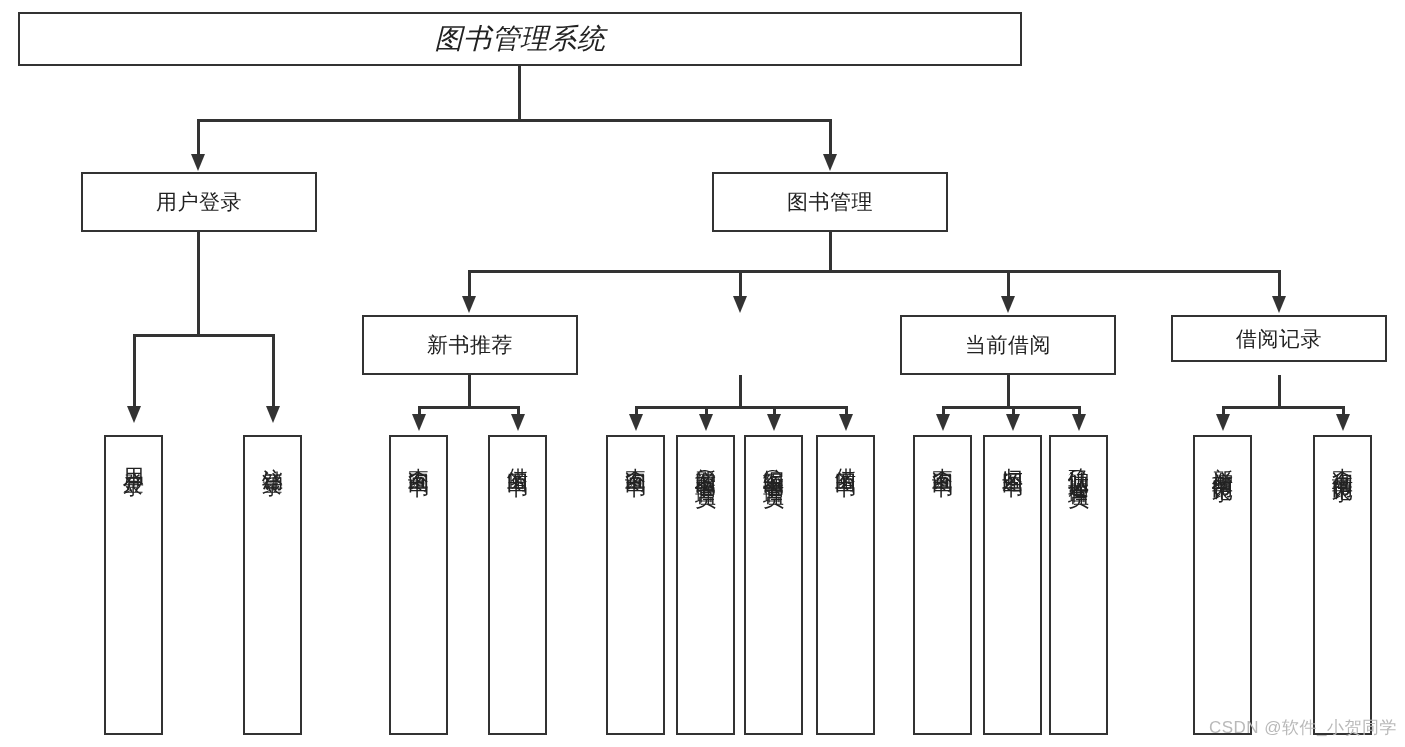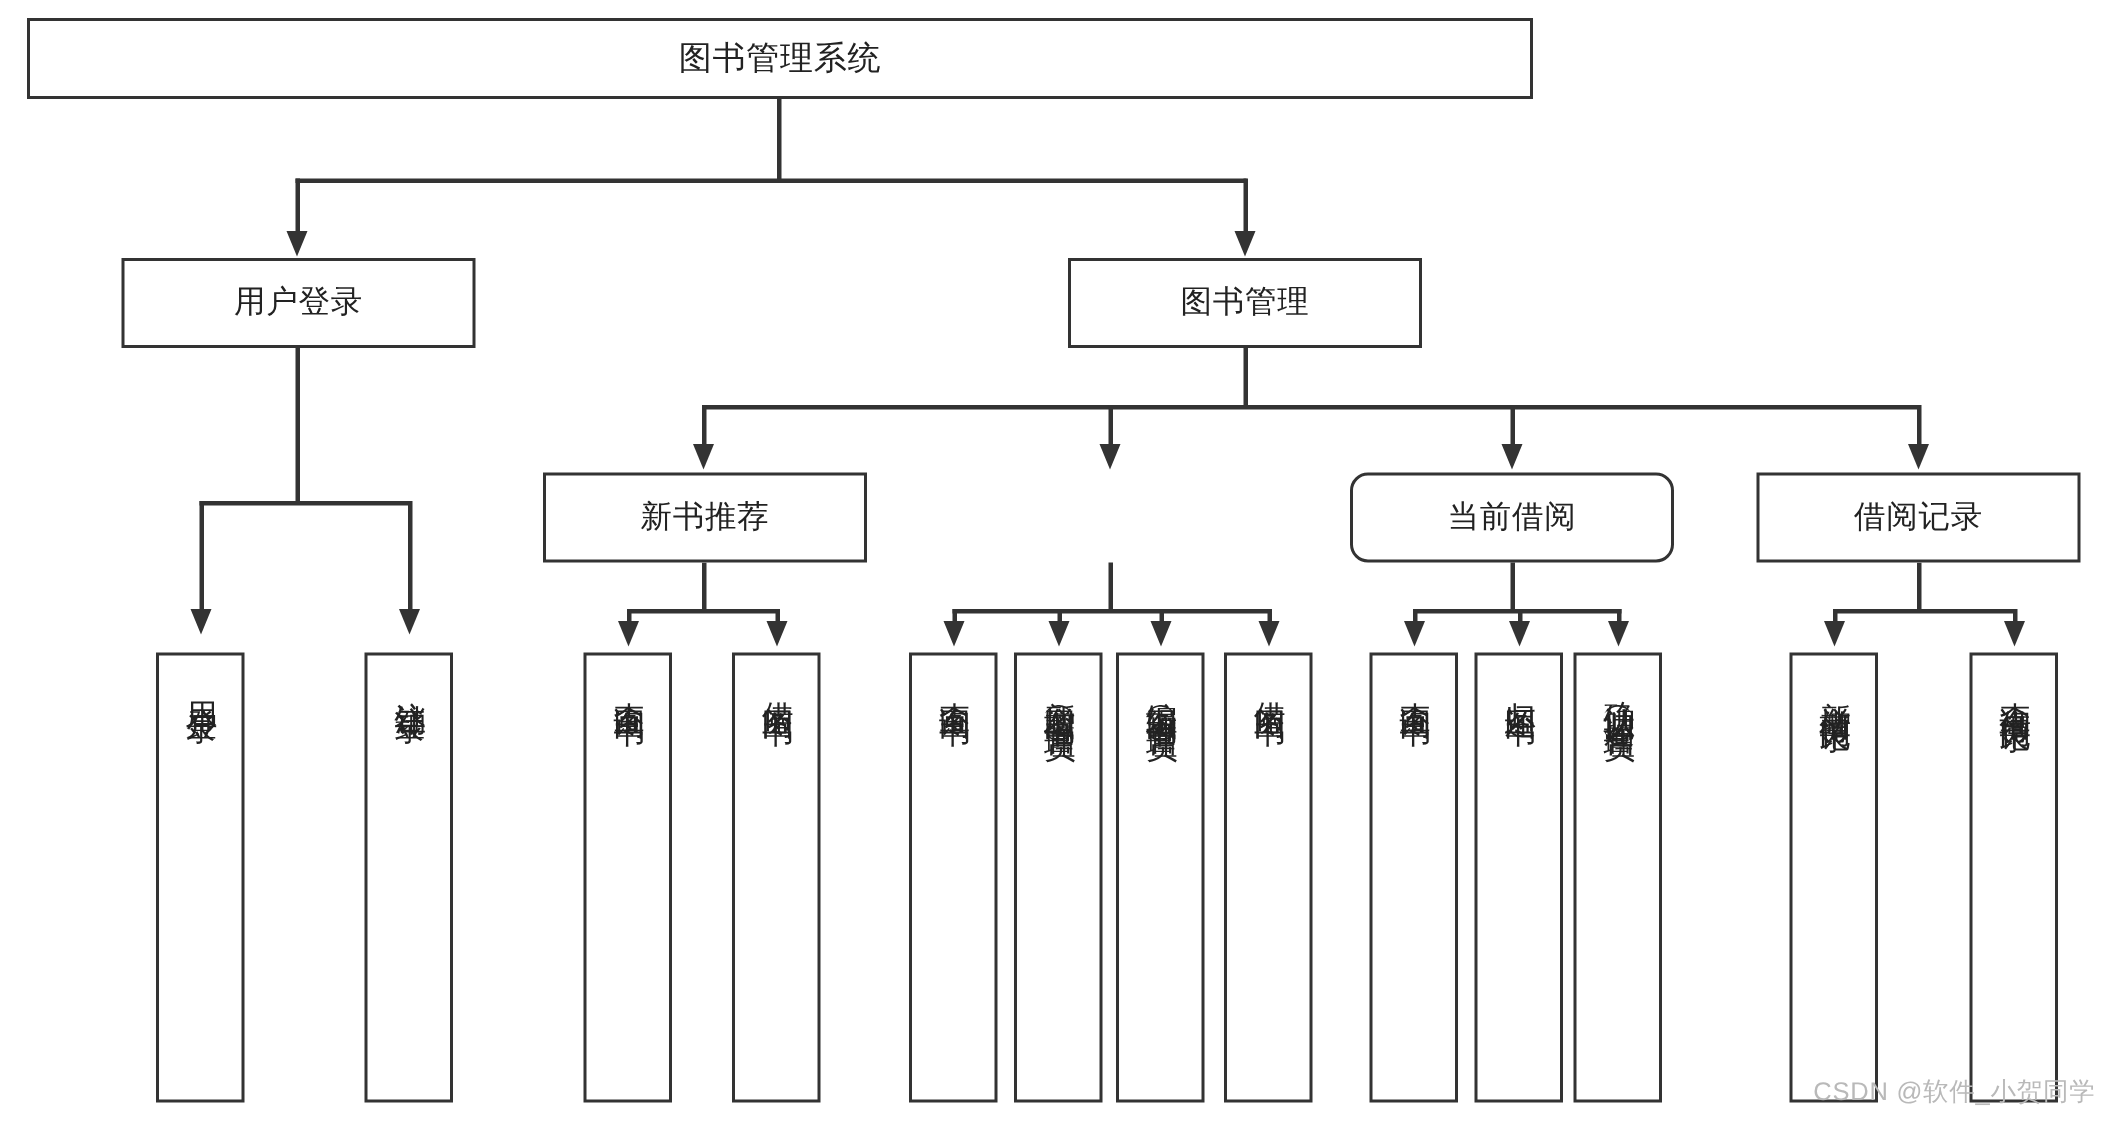--- a/index.html
+++ b/index.html
@@ -32,21 +32,22 @@
     text-align: center;
     line-height: 1.22;
     white-space: nowrap;
   }
   
   .node.horiz .label {
     font-size: 21px;
     letter-spacing: 0.5px;
   }
   .node.root .label {
-    font-size: 22px;
+    font-size: 28px;
+    font-style: italic;
   }
   
   .node.vert {
     align-items: flex-start;
     padding-top: 14px;
   }
   .node.vert .label {
     writing-mode: vertical-rl;
     text-orientation: upright;
     font-size: 21px;
@@ -151,24 +152,24 @@
   <div class="node horiz" style="left:81px; top:172px; width:236px; height:60px;">
     <span class="label">用户登录</span>
   </div>
   <div class="node horiz" style="left:362px; top:315px; width:216px; height:60px;">
     <span class="label">新书推荐</span>
   </div>
 
   <div class="node horiz" style="left:712px; top:172px; width:236px; height:60px;">
     <span class="label">图书管理</span>
   </div>
-  <div class="node horiz" style="left:900px; top:315px; width:216px; height:60px;border-radius:12px;">
+  <div class="node horiz" style="left:900px; top:315px; width:216px; height:60px;">
     <span class="label">当前借阅</span>
   </div>
-  <div class="node horiz" style="left:1171px; top:315px; width:216px; height:60px;">
+  <div class="node horiz" style="left:1171px; top:315px; width:216px; height:47px;">
     <span class="label">借阅记录</span>
   </div>
 
   <div class="node vert" style="left:104px; top:435px; width:59px; height:300px;">
     <span class="label">用户登录</span>
   </div>
   <div class="node vert" style="left:243px; top:435px; width:59px; height:300px;">
     <span class="label">注销登录</span>
   </div>
 

